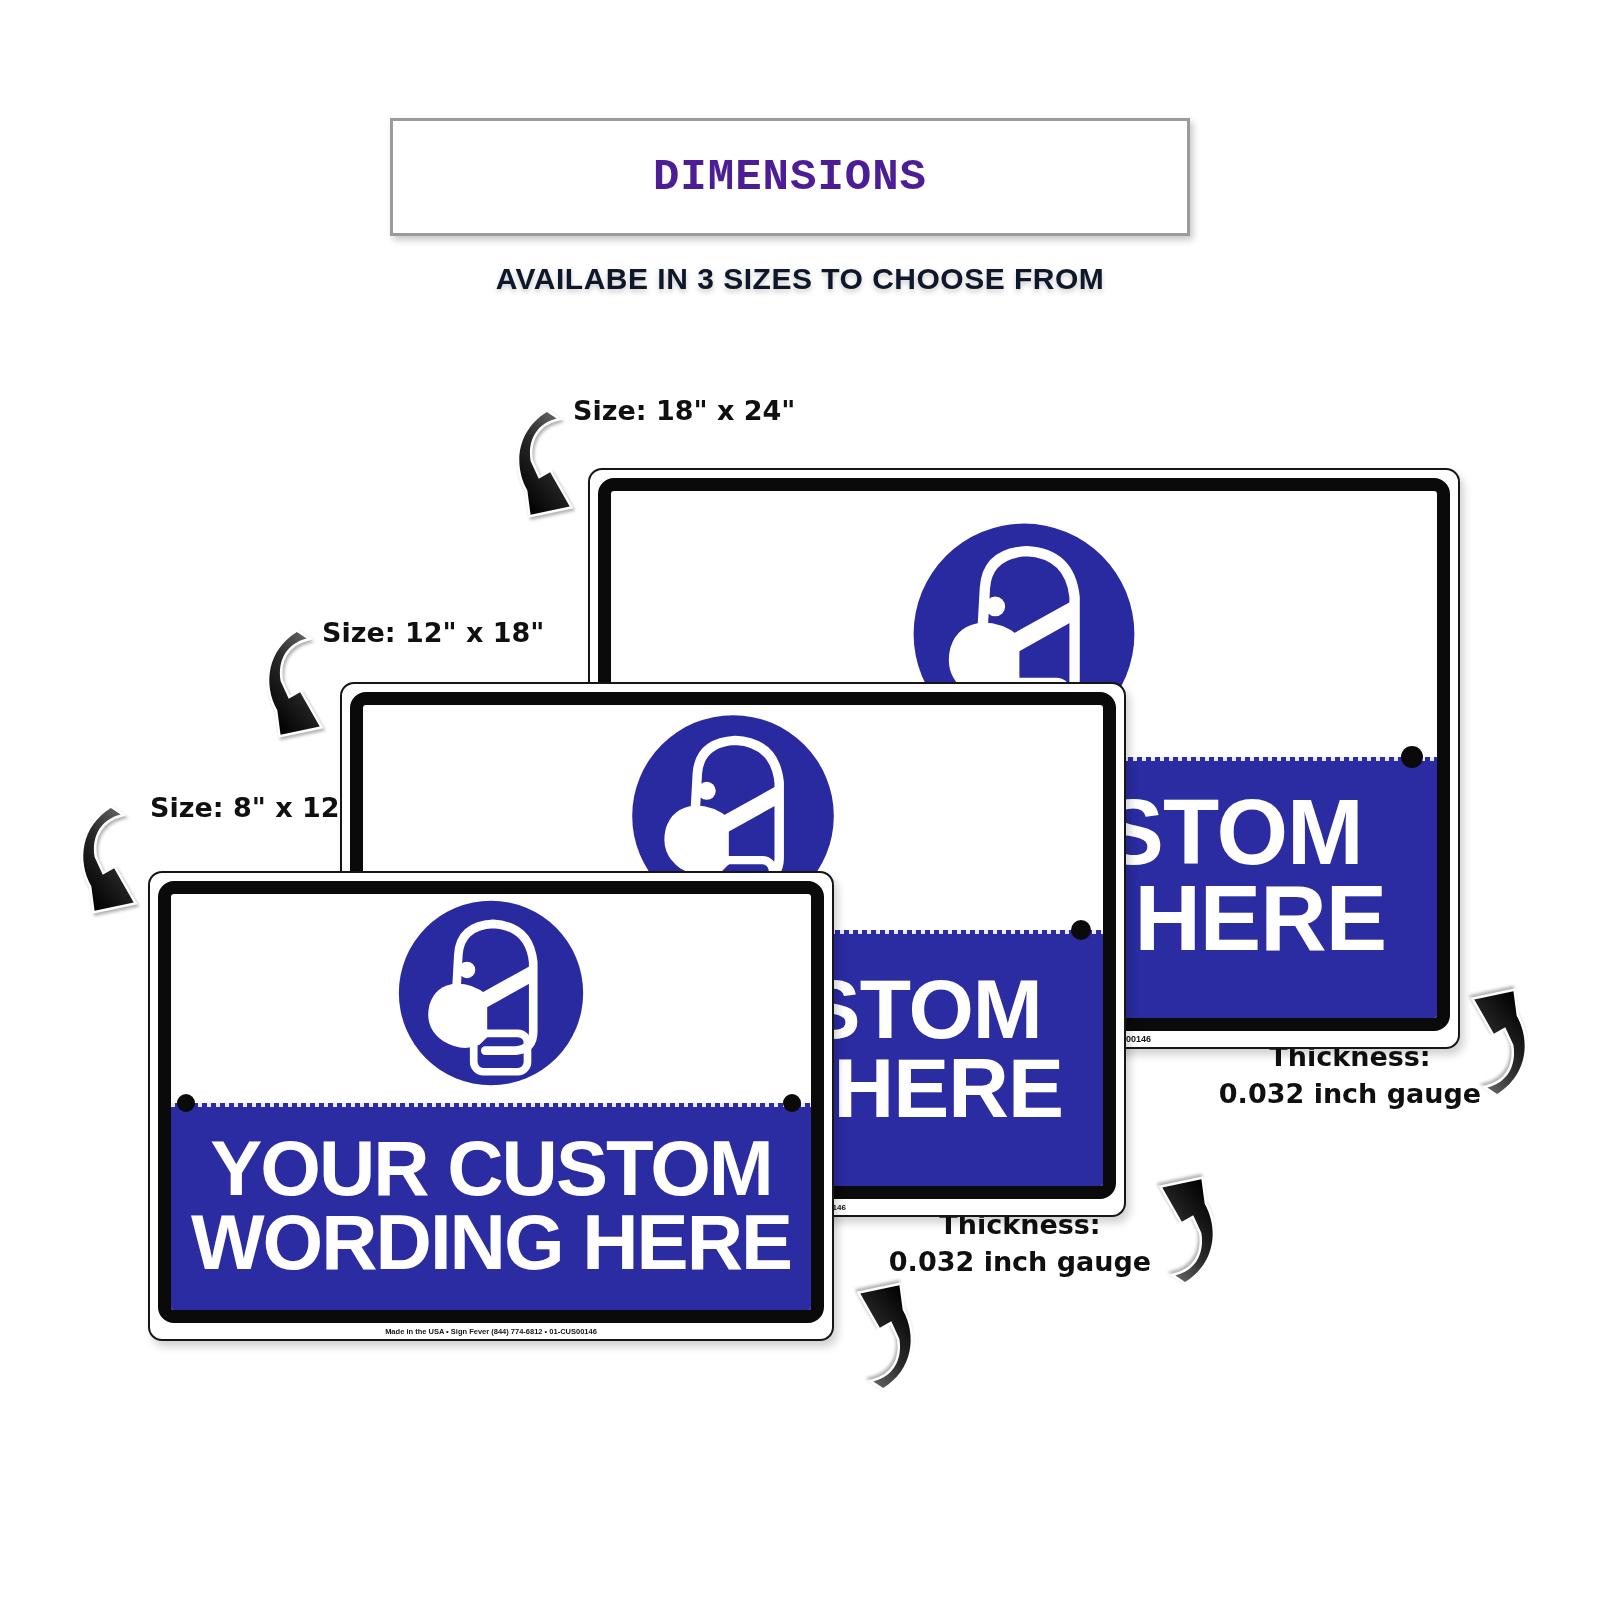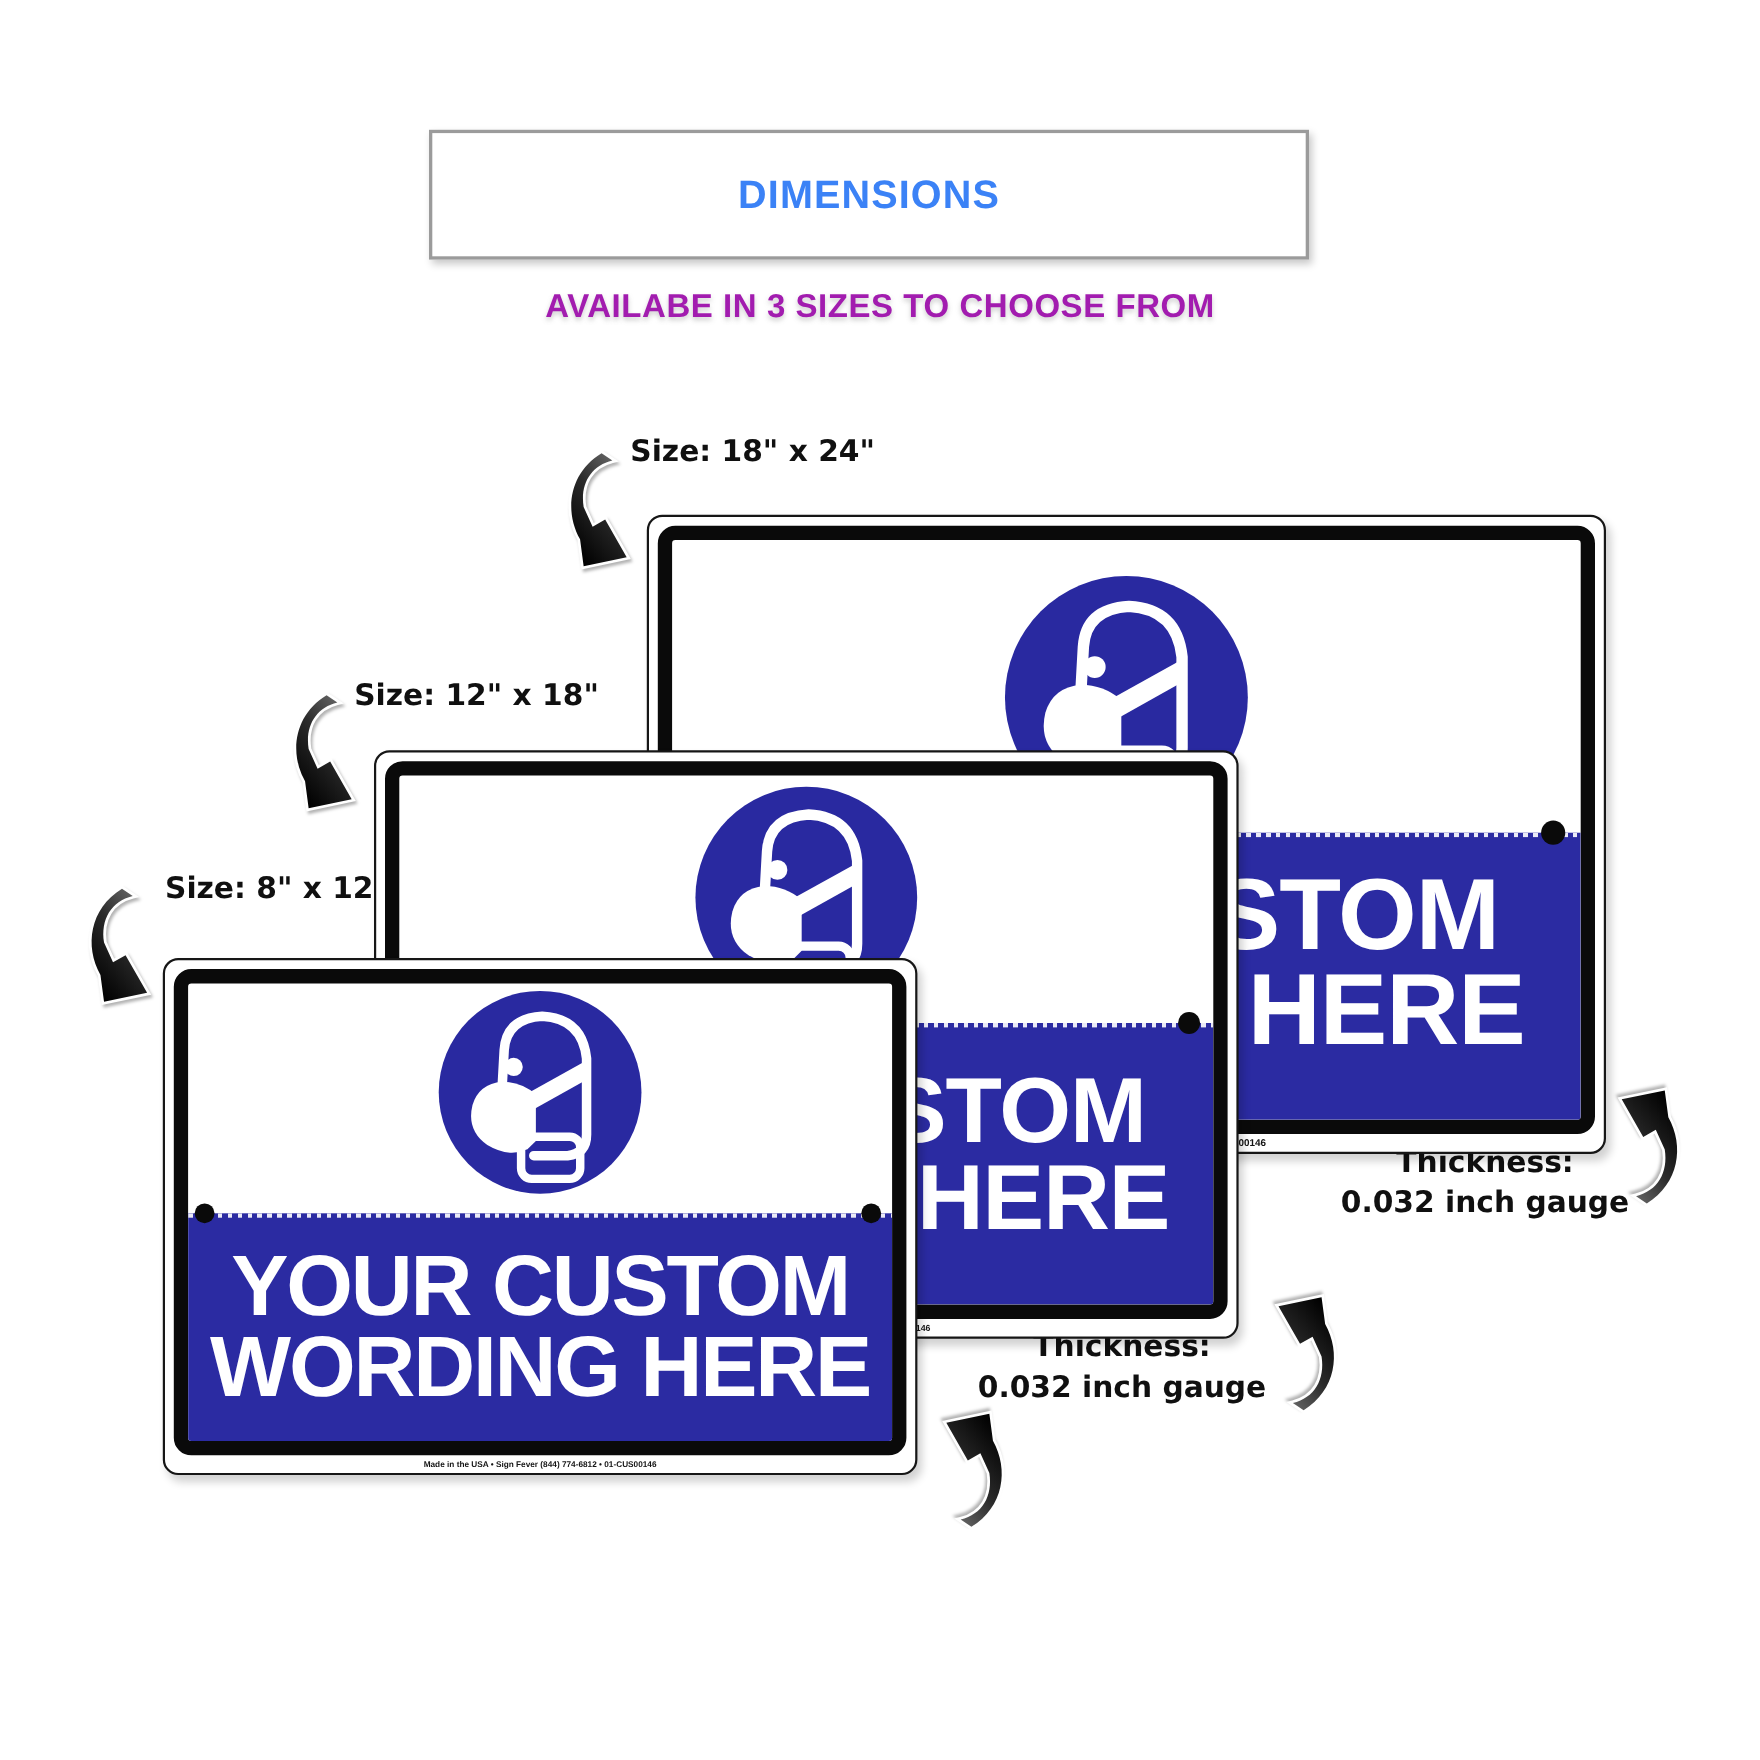--- a/index.html
+++ b/index.html
@@ -3,23 +3,23 @@
 <meta charset="utf-8">
 <style>
   html,body{margin:0;padding:0;background:#fff;}
   #canvas{position:relative;width:1600px;height:1600px;background:#ffffff;overflow:hidden;
           font-family:"Liberation Sans", sans-serif;}
 
   
   .title-box{position:absolute;left:390px;top:118px;width:794px;height:112px;
              background:#fff;border:3px solid #9b9b9b;box-shadow:3px 4px 7px rgba(0,0,0,.22);
              display:flex;align-items:center;justify-content:center;}
-  .title-text{font-size:36px;font-weight:bold;letter-spacing:1px;color:#3b82f6;}
+  .title-text{font-size:44px;font-weight:bold;letter-spacing:1px;color:#4c1d95;font-family:Liberation Mono, monospace;}
   .subtitle{position:absolute;left:50%;top:262px;transform:translateX(-50%);
-            font-size:30px;font-weight:bold;letter-spacing:.5px;color:#a21caf;white-space:nowrap;
+            font-size:30px;font-weight:bold;letter-spacing:.5px;color:#0f172a;white-space:nowrap;
             text-shadow:0 3px 5px rgba(110,110,110,.35);}
 
   
   .sign{position:absolute;background:#fff;border:2px solid #161616;border-radius:14px;
         box-shadow:4px 6px 8px rgba(0,0,0,.18);}
   .sign-border{position:absolute;left:8px;top:8px;right:8px;bottom:16px;
                border:13px solid #0a0a0a;border-radius:16px;background:#fff;overflow:hidden;}
   .sign-icon{position:absolute;left:50%;transform:translateX(-50%);}
   .sign-band{position:absolute;left:0;right:0;bottom:0;background:var(--blue);overflow:hidden;}
   .sign-band::before{content:"";position:absolute;top:0;left:0;right:0;height:4px;

